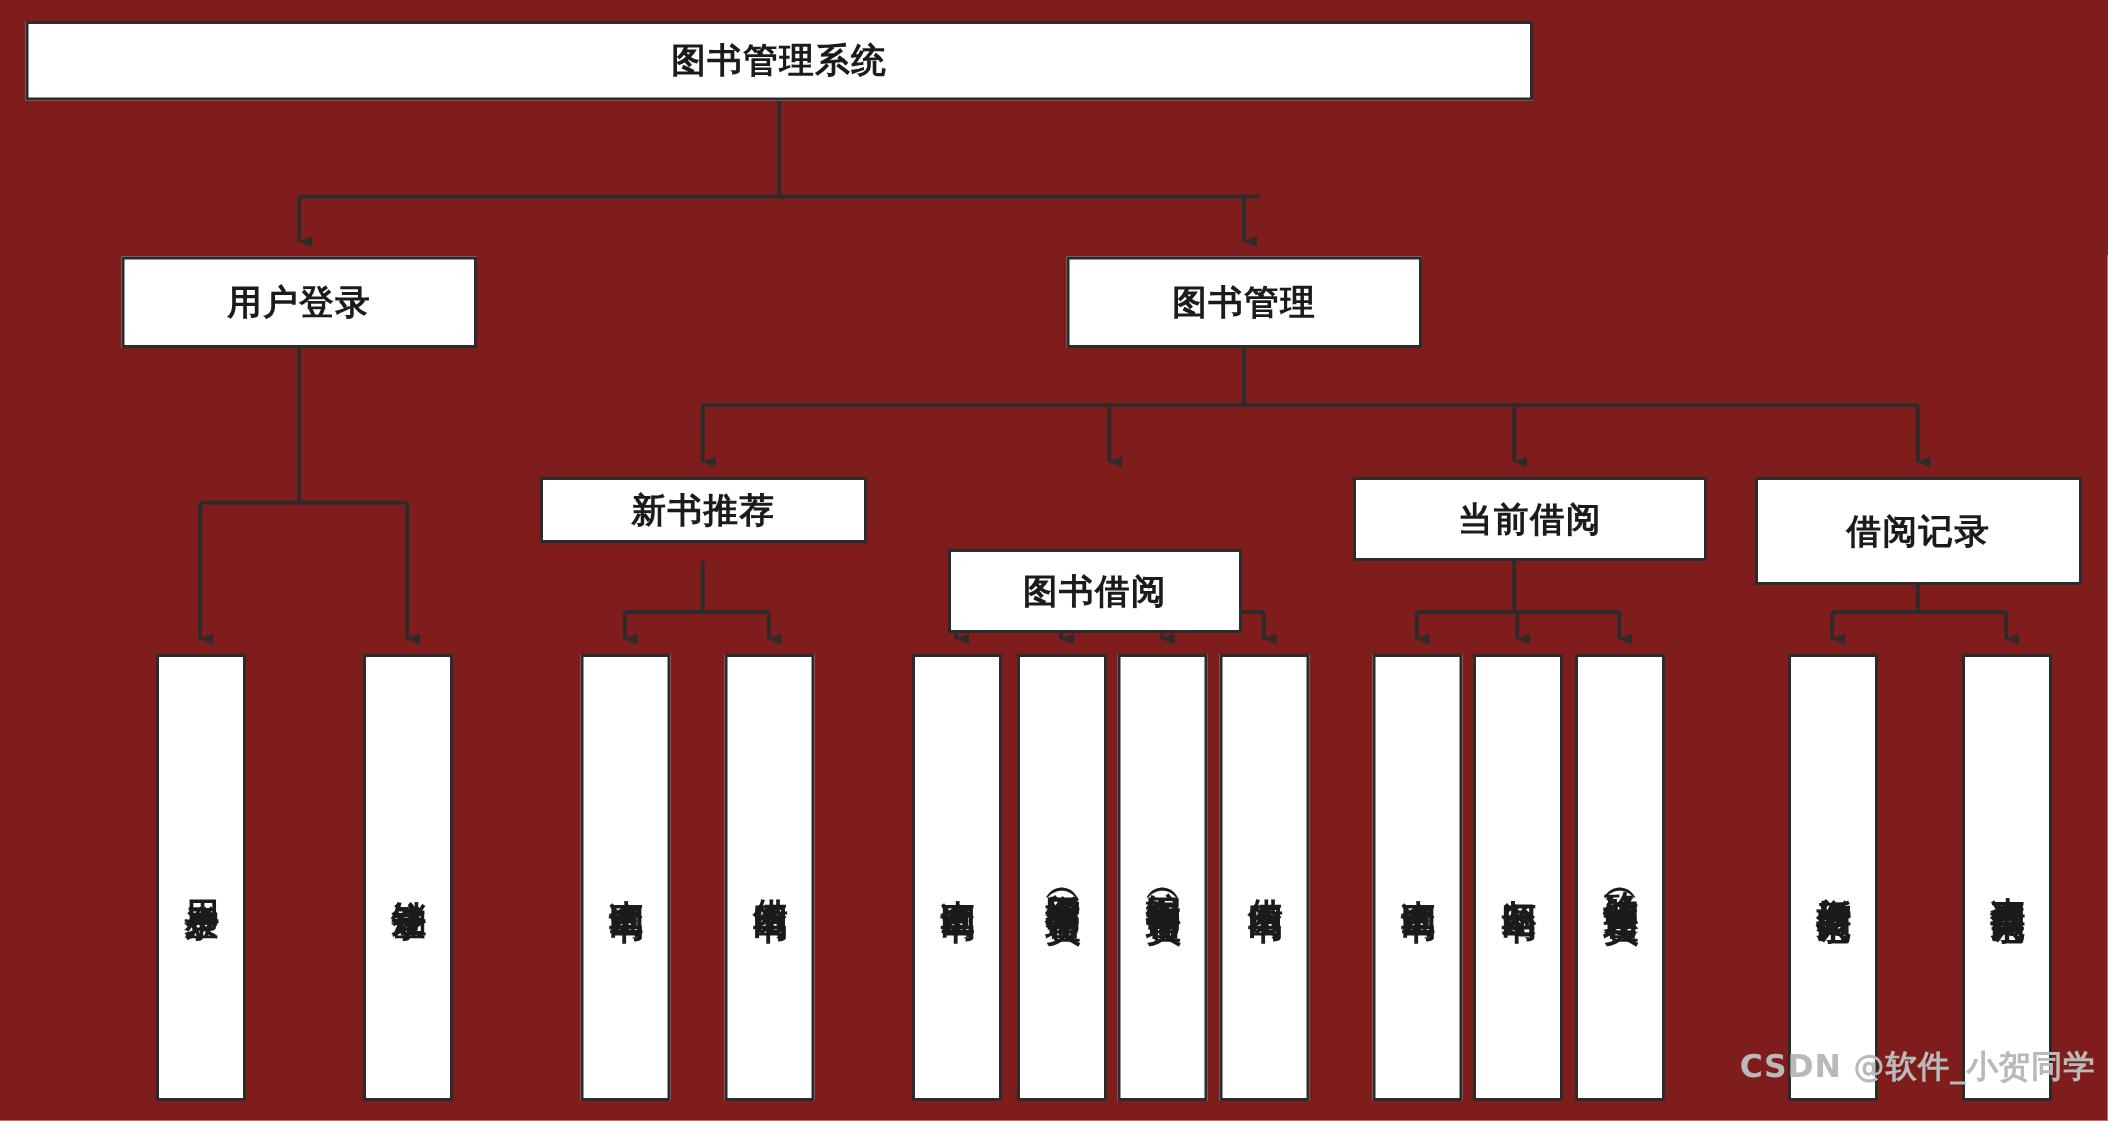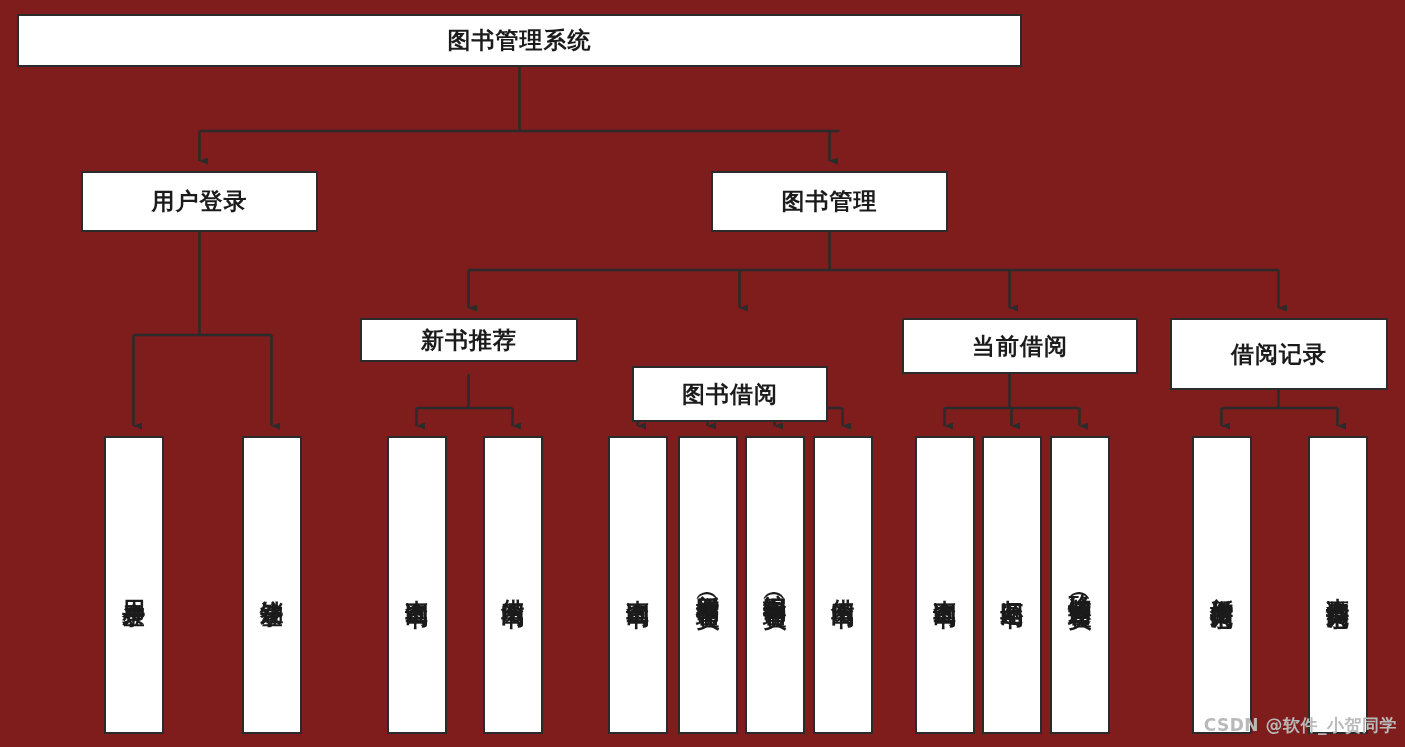--- a/index.html
+++ b/index.html
@@ -47,22 +47,22 @@
     text-orientation: upright;
     font-size: 23px;
     line-height: 1.15;
     letter-spacing: 2px;
     white-space: nowrap;
     text-align: center;
   }
   .watermark {
     position: absolute;
     right: 8px;
-    bottom: 10px;
-    font-size: 17px;
+    bottom: 22px;
+    font-size: 21px;
     color: #b9b9b9;
     white-space: nowrap;
     letter-spacing: 0.5px;
   }
 </style>
 </head>
 <body>
 
 <div id="diagram-root">
 

